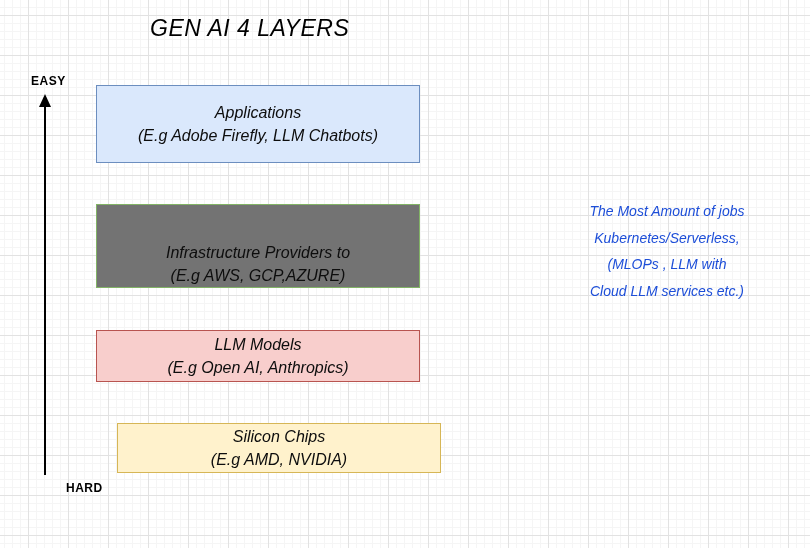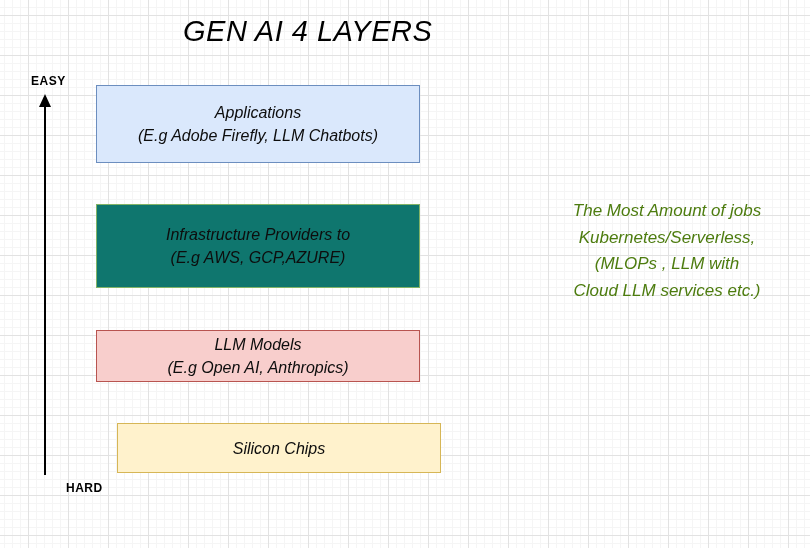--- a/index.html
+++ b/index.html
@@ -21,25 +21,24 @@
       linear-gradient(to bottom, #f5f5f5 1px, transparent 1px),
       linear-gradient(to right,  #f5f5f5 1px, transparent 1px);
     background-size: 40px 40px, 40px 40px, 8px 8px, 8px 8px;
     background-position: 0px 15px, 28px 0px, 0px 7px, 4px 0px;
   }
 
   .diagram-title {
     position: absolute;
     left: 150px;
     top: 15px;
-    font-size: 29px;
+    font-size: 23px;
     font-style: italic;
     letter-spacing: 0.5px;
     white-space: nowrap;
-    padding-left: 33px;
   }
 
   .axis-label {
     position: absolute;
     font-size: 12px;
     font-weight: bold;
     letter-spacing: 0.5px;
     white-space: nowrap;
   }
   #axis-label-top    { left: 31px; top: 74px; }
@@ -85,55 +84,56 @@
   #layer-2 { top: 330px; height: 52px; }
   #layer-3 { top: 423px; height: 50px; }
 
   .annotation {
     position: absolute;
     left: 533px;
     top: 198px;
     width: 268px;
     text-align: center;
     font-style: italic;
-    font-size: 17px;
+    font-size: 14px;
     line-height: 26.5px;
-    color: #4d7c0f;
+    color: #1d4ed8;
   }
 </style>
 </head>
 <body>
 
 <div class="diagram-title">GEN AI 4 LAYERS</div>
 
 <div id="axis-label-top" class="axis-label">EASY</div>
 
 <div class="axis-arrowhead"></div>
 
 <div class="axis-line"></div>
 
 <div id="axis-label-bottom" class="axis-label">HARD</div>
 
 <div id="layer-0" class="layer" style="background-color: rgb(218, 232, 252); border-color: rgb(108, 142, 191);">
   <div>Applications</div>
   <div>(E.g Adobe Firefly, LLM Chatbots)</div>
 </div>
 
-<div id="layer-1" class="layer" style="background-color: #0f766e; border-color: rgb(130, 179, 102);">
+<div id="layer-1" class="layer" style="background-color: #737373; border-color: rgb(130, 179, 102); justify-content: flex-end;">
   <div>Infrastructure Providers to</div>
   <div>(E.g AWS, GCP,AZURE)</div>
 </div>
 
 <div id="layer-2" class="layer" style="background-color: rgb(248, 206, 204); border-color: rgb(184, 84, 80);">
   <div>LLM Models</div>
   <div>(E.g Open AI, Anthropics)</div>
 </div>
 
 <div id="layer-3" class="layer" style="background-color: rgb(255, 242, 204); border-color: rgb(214, 182, 86); margin-left: 21px;">
   <div>Silicon Chips</div>
+  <div>(E.g AMD, NVIDIA)</div>
 </div>
 
 <div class="annotation">
   <div>The Most Amount of jobs</div>
   <div>Kubernetes/Serverless,</div>
   <div>(MLOPs , LLM with</div>
   <div>Cloud LLM services etc.)</div>
 </div>
 
 </body></html>

